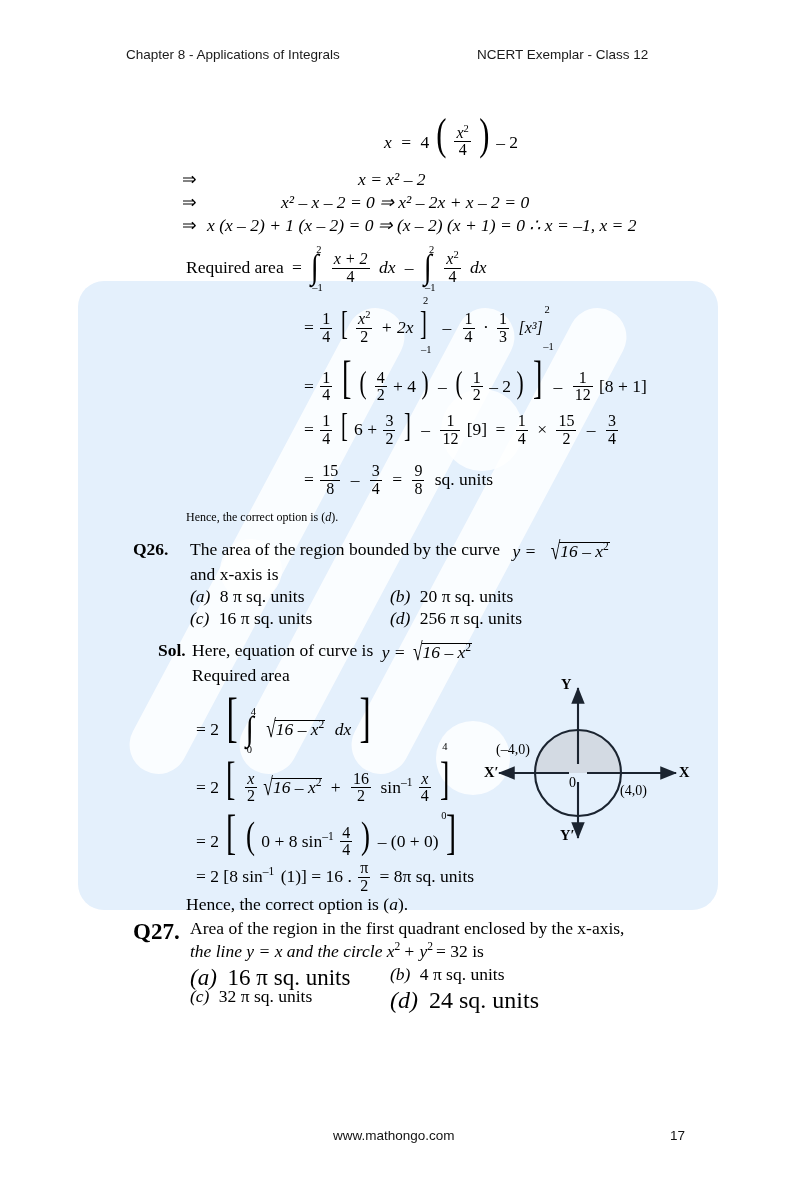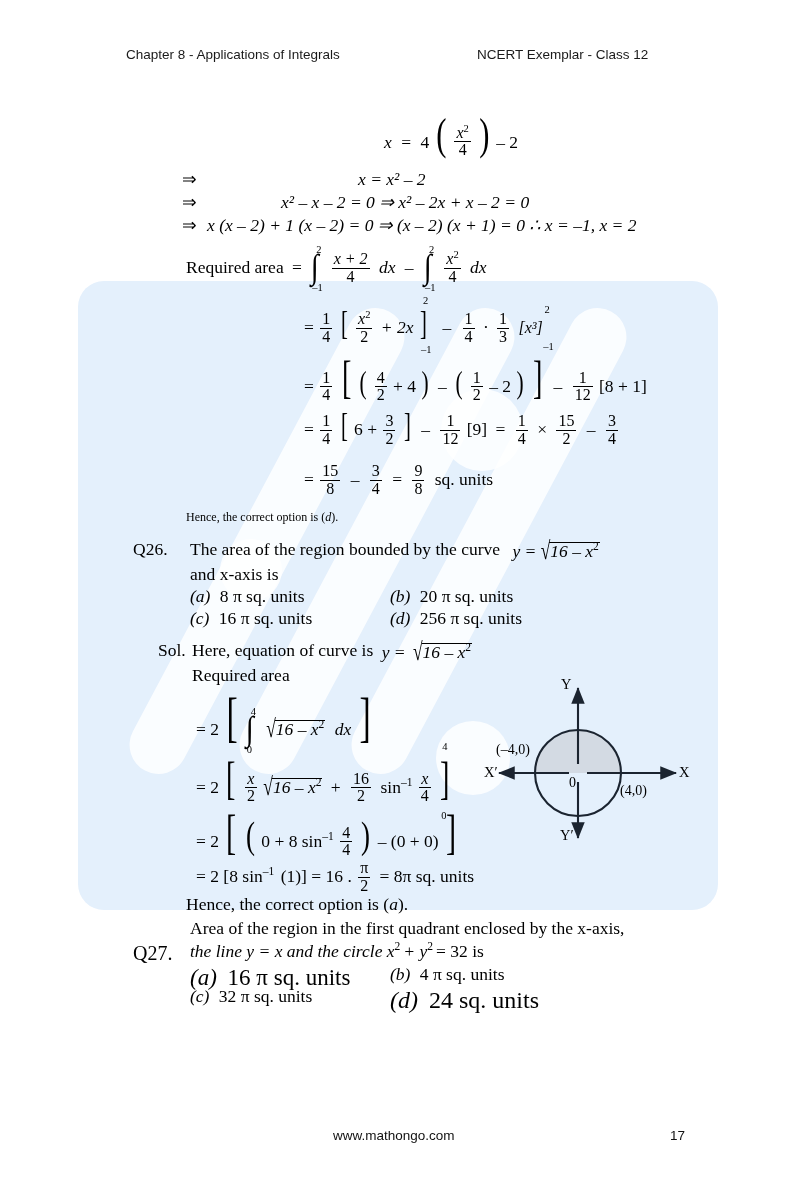--- a/index.html
+++ b/index.html
@@ -18,21 +18,21 @@
 
   
   .panel{position:absolute;left:78px;top:281px;width:640px;height:629px;
          background:#e4f0fc;border-radius:26px;overflow:hidden;}
   .wm{position:absolute;pointer-events:none;}
   .wm i{position:absolute;display:block;background:#ffffff;opacity:.82;border-radius:40px;}
 
   
   .L{position:absolute;white-space:nowrap;line-height:1;}
   .it{font-style:italic;}
-  .bd{font-weight:normal;}
+  .bd{font-weight:bold;}
 
   
   .m{display:inline-block;vertical-align:middle;font-family:"Liberation Serif", serif;}
   .frac{display:inline-block;vertical-align:middle;text-align:center;line-height:1.04;
         margin:0 2px;position:relative;top:-1px;}
   .frac .num{display:block;padding:0 2px;}
   .frac .den{display:block;border-top:1.3px solid #000;padding:0 2px;}
   .sup{font-size:.66em;vertical-align:super;line-height:0;}
   .sub{font-size:.66em;vertical-align:sub;line-height:0;}
   .sq{display:inline-block;position:relative;}
@@ -261,21 +261,21 @@
     <span>Hence, the correct option is (</span><span class="it">d</span><span>).</span>
   </div>
 
   <div class="L bd" style="left:133px;top:541px;font-size:17.5px;">
     <span>Q26.</span>
   </div>
   <div class="L" style="left:190px;top:541px;font-size:17.5px;">
     <span>The  area  of  the  region  bounded  by  the  curve</span>
     <span class="m" style="margin-left:8px;">
       <span class="it">y =</span>
-      <span class="sq" style="margin-left:0;">
+      <span class="sq" style="margin-left:10px;">
         <span class="rad">√</span><span class="bar"><span class="it">16 – x</span><span class="sup">2</span></span>
       </span>
     </span>
   </div>
   <div class="L" style="left:190px;top:566px;font-size:17.5px;">
     <span>and x-axis is</span>
   </div>
   <div class="L" style="left:190px;top:588px;font-size:17.5px;">
     <span class="it">(a)</span>
     <span style="margin-left:5px;">8 π sq. units</span>
@@ -399,21 +399,21 @@
     </svg>
     <span class="L bd" style="left:74px;top:5px;font-size:14.5px;">Y</span>
     <span class="L bd" style="left:73px;top:156px;font-size:14.5px;">Y′</span>
     <span class="L bd" style="left:192px;top:93px;font-size:14.5px;">X</span>
     <span class="L bd" style="left:-3px;top:93px;font-size:14.5px;">X′</span>
     <span class="L" style="left:82px;top:104px;font-size:14px;">0</span>
     <span class="L" style="left:9px;top:71px;font-size:14px;">(–4,0)</span>
     <span class="L" style="left:133px;top:112px;font-size:14px;">(4,0)</span>
   </div>
 
-  <div class="L bd" style="left:133px;top:920px;font-size:20px;margin-top:23px;">
+  <div class="L bd" style="left:133px;top:920px;font-size:23px;">
     <span>Q27.</span>
   </div>
   <div class="L" style="left:190px;top:920px;font-size:17.5px;">
     <span>Area of the region in the first quadrant enclosed by the x-axis,</span>
   </div>
   <div class="L" style="left:190px;top:943px;font-size:17.5px;">
     <span class="it">the line y = x and the circle x</span><span class="sup">2</span><span class="it" style="margin-left:3px;">+ y</span><span class="sup">2</span><span style="margin-left:3px;">= 32 is</span>
   </div>
   <div class="L" style="left:190px;top:966px;font-size:23px;">
     <span class="it">(a)</span>

